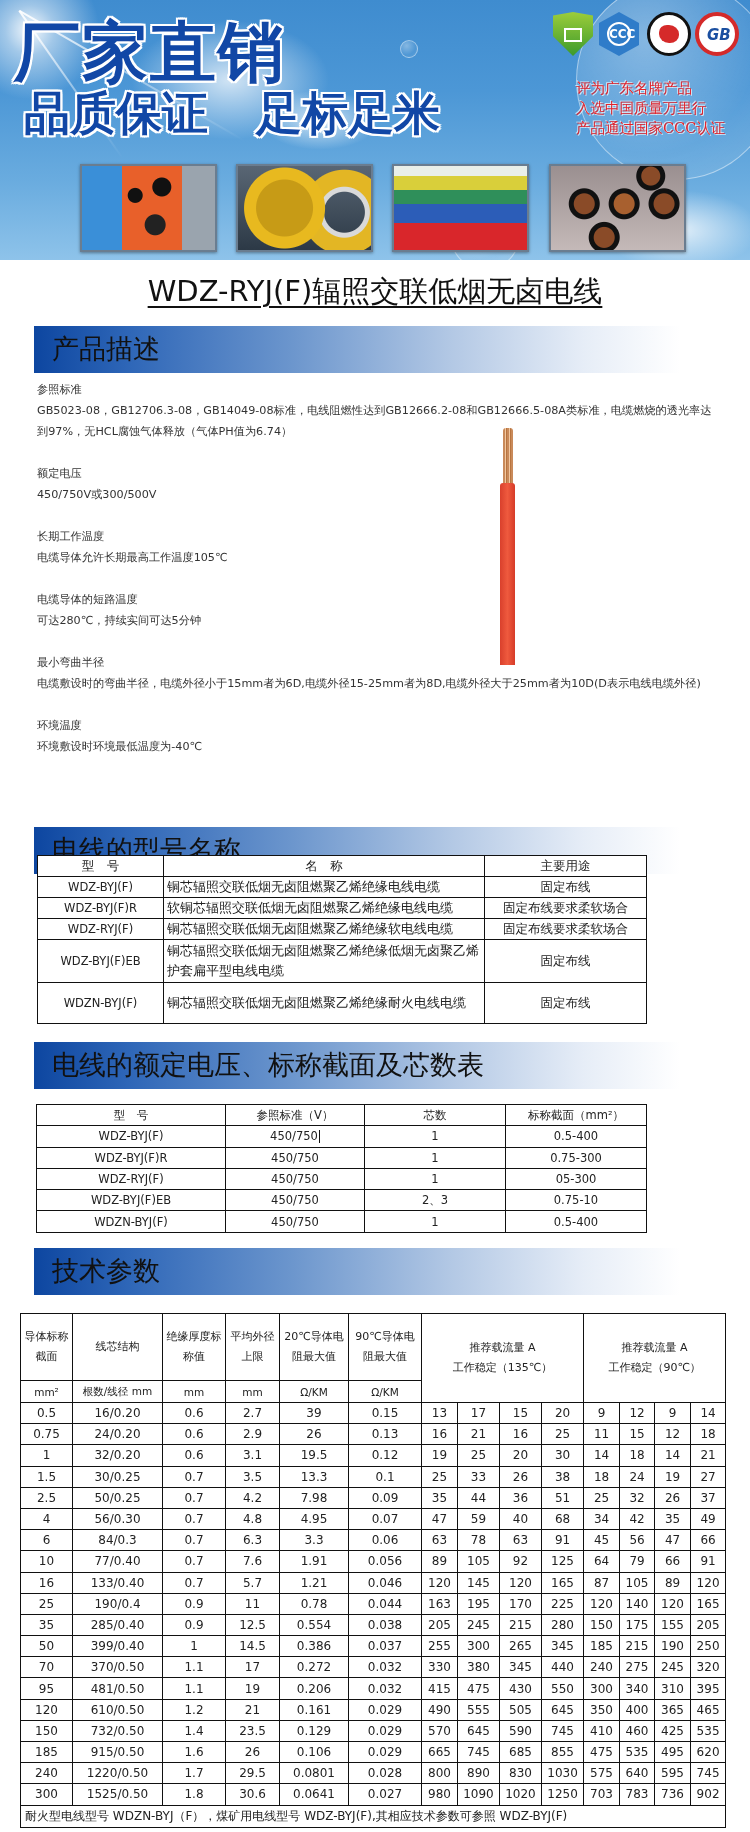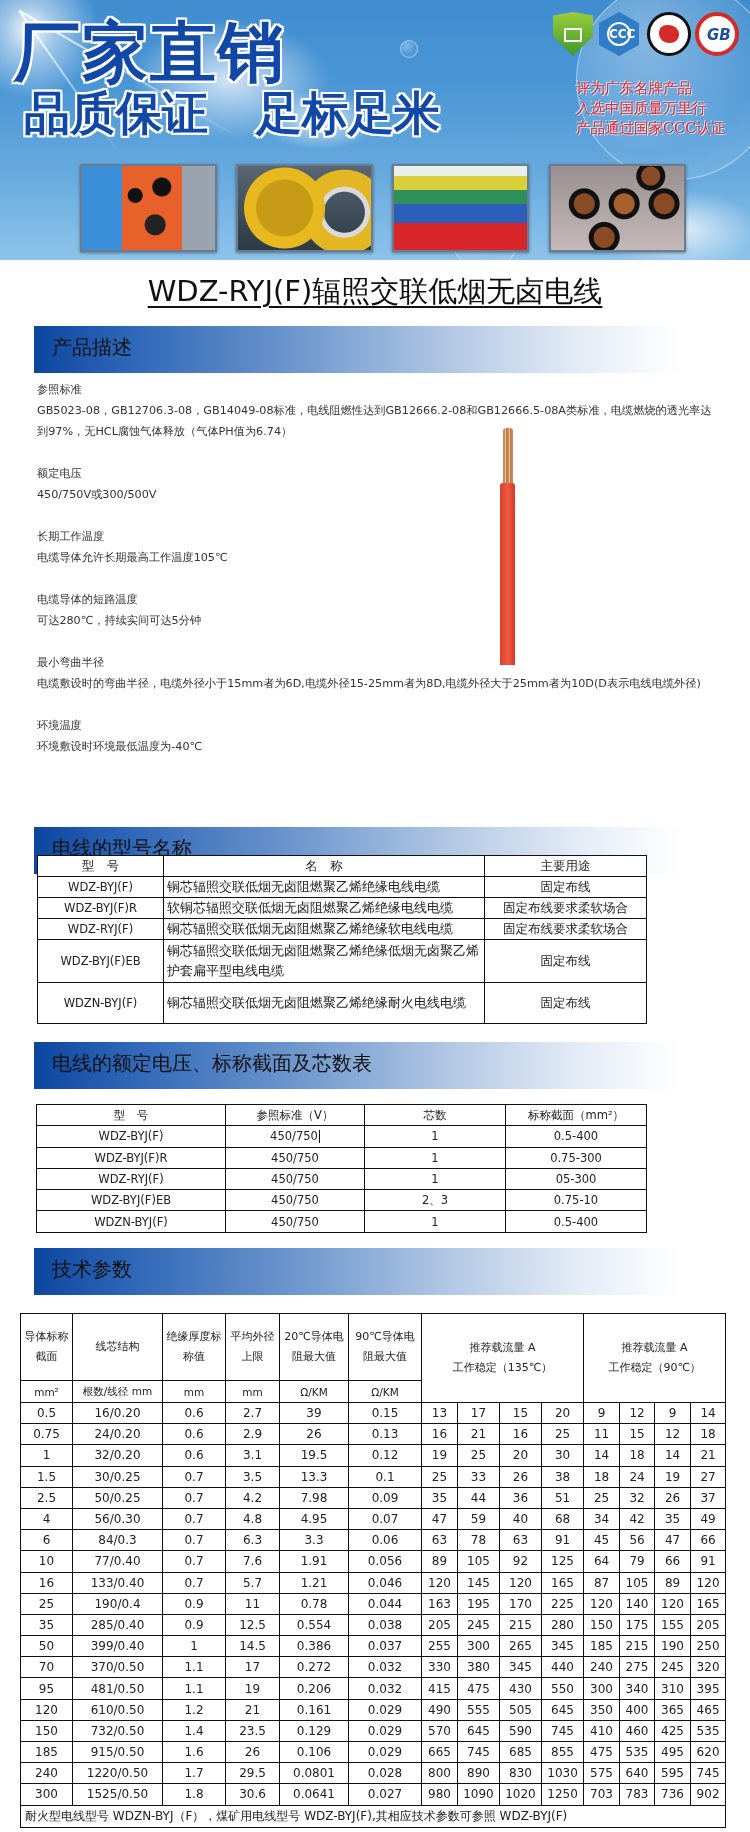--- a/index.html
+++ b/index.html
@@ -52,21 +52,21 @@
       radial-gradient(circle at 40% 85%, #8a4b28 0 10px, #111 11px 15px, transparent 16px),
       radial-gradient(circle at 75% 12%, #8a4b28 0 9px, #111 10px 14px, transparent 15px),
       linear-gradient(180deg, #9a8f90, #c4b9b8); }
 
   
   .page-title { position: absolute; left: 0; width: 750px; top: 272px; text-align: center; font-size: 29px; color: #111; text-decoration: underline; text-underline-offset: 5px; text-decoration-thickness: 2px; }
 
   
   .sec { position: absolute; left: 34px; width: 646px; height: 47px;
     background: linear-gradient(90deg, #0d46a0 0%, #2f67b8 15%, #6c96cd 40%, #b4c9e5 65%, #e6edf7 85%, #ffffff 100%); }
-  .sec span { position: absolute; left: 18px; top: 5px; font-size: 20px; color: #111; line-height: 36px; white-space: nowrap; font-family: Liberation Mono, monospace; }
+  .sec span { position: absolute; left: 18px; top: 5px; font-size: 27px; color: #111; line-height: 36px; white-space: nowrap; }
 
   
   .desc { position: absolute; left: 37px; top: 379px; width: 680px; font-size: 11.2px; color: #333; line-height: 21px; }
   .desc .grp { margin-bottom: 21px; }
   .wire { position: absolute; left: 497px; top: 428px; width: 30px; height: 240px; }
   .wire .strands { position: absolute; left: 6px; top: 0; width: 10px; height: 60px; border-radius: 3px 3px 0 0;
     background: repeating-linear-gradient(90deg, #c98a5a 0 2px, #f2c8a0 2px 3px, #b8743f 3px 4px); }
   .wire .jacket { position: absolute; left: 3px; top: 55px; width: 15px; height: 182px; background: linear-gradient(90deg, #d9402c, #ef5a3e 50%, #d63b28); border-radius: 3px 3px 0 0; }
 
   

